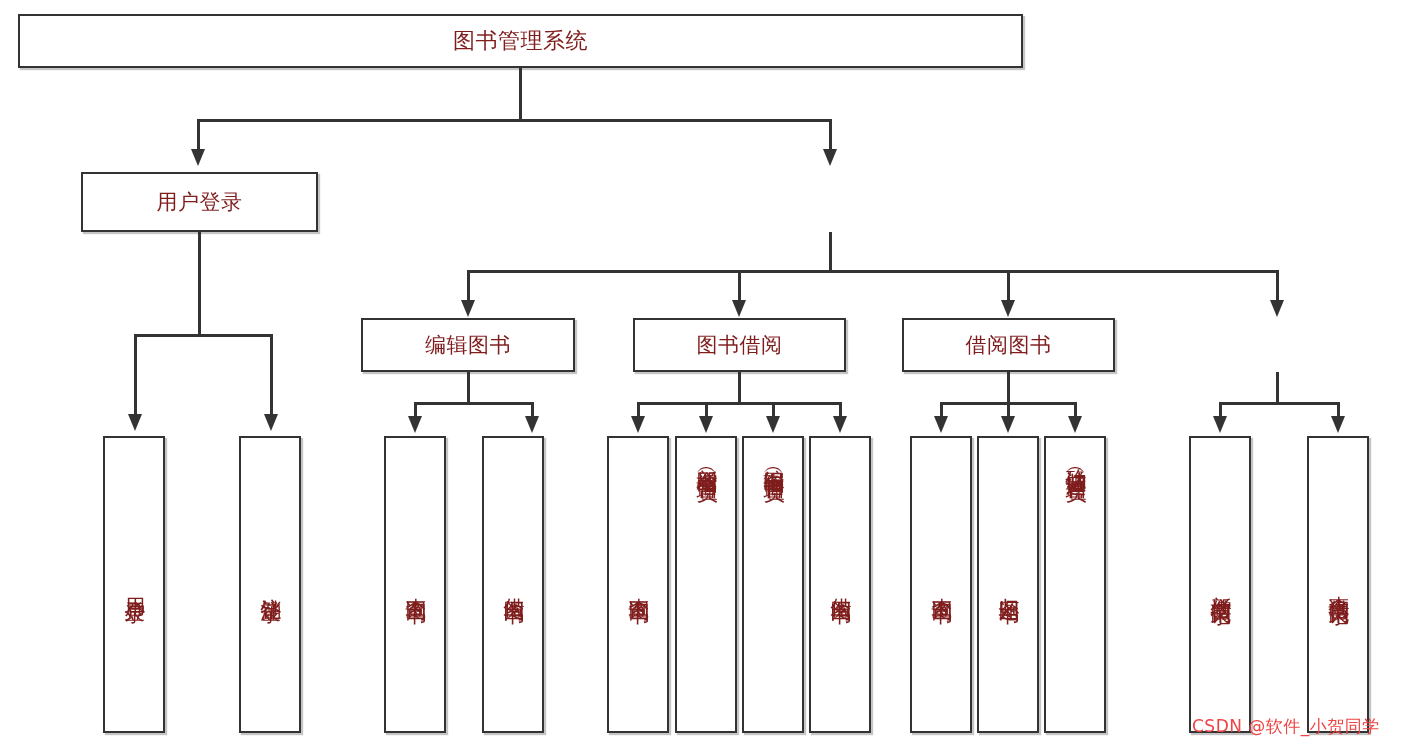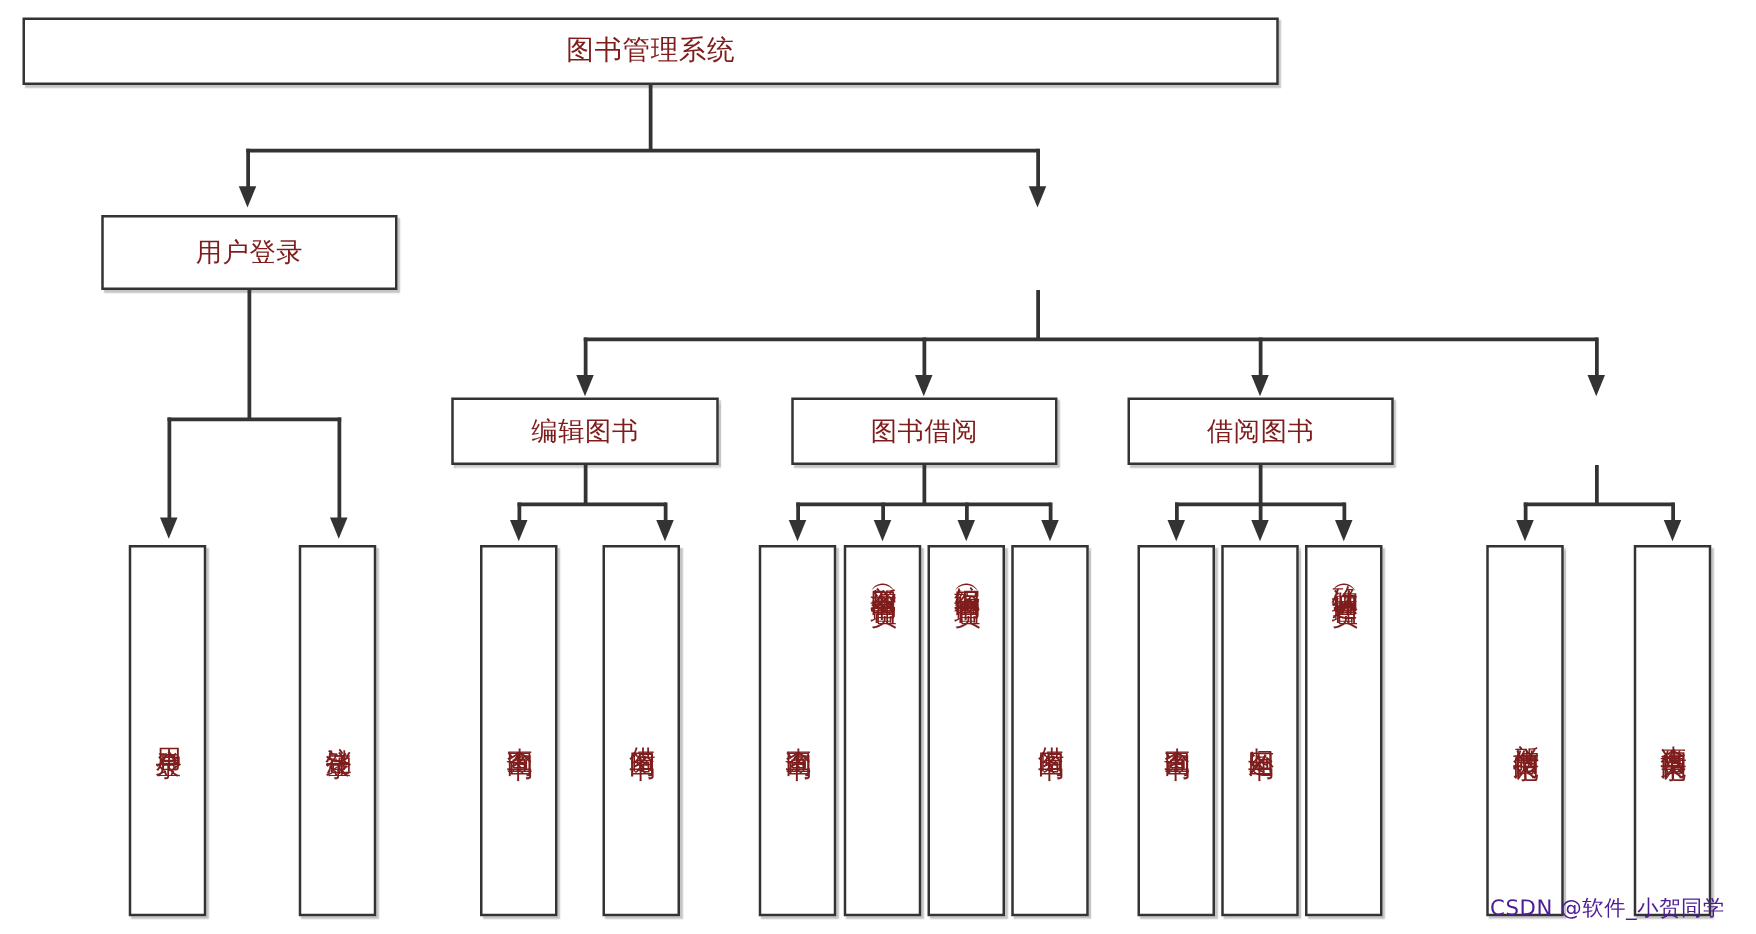--- a/index.html
+++ b/index.html
@@ -80,21 +80,21 @@
     width: 0;
     height: 0;
     border-left: 7px solid transparent;
     border-right: 7px solid transparent;
     border-top: 17px solid #333333;
   }
 
   
   .watermark {
     position: absolute;
-    color: #4c1d95;
+    color: #ef4444;
     font-size: 17px;
     letter-spacing: 0.5px;
     white-space: nowrap;
   }
 </style>
 </head>
 <body>
 
 <div id="canvas">
 

